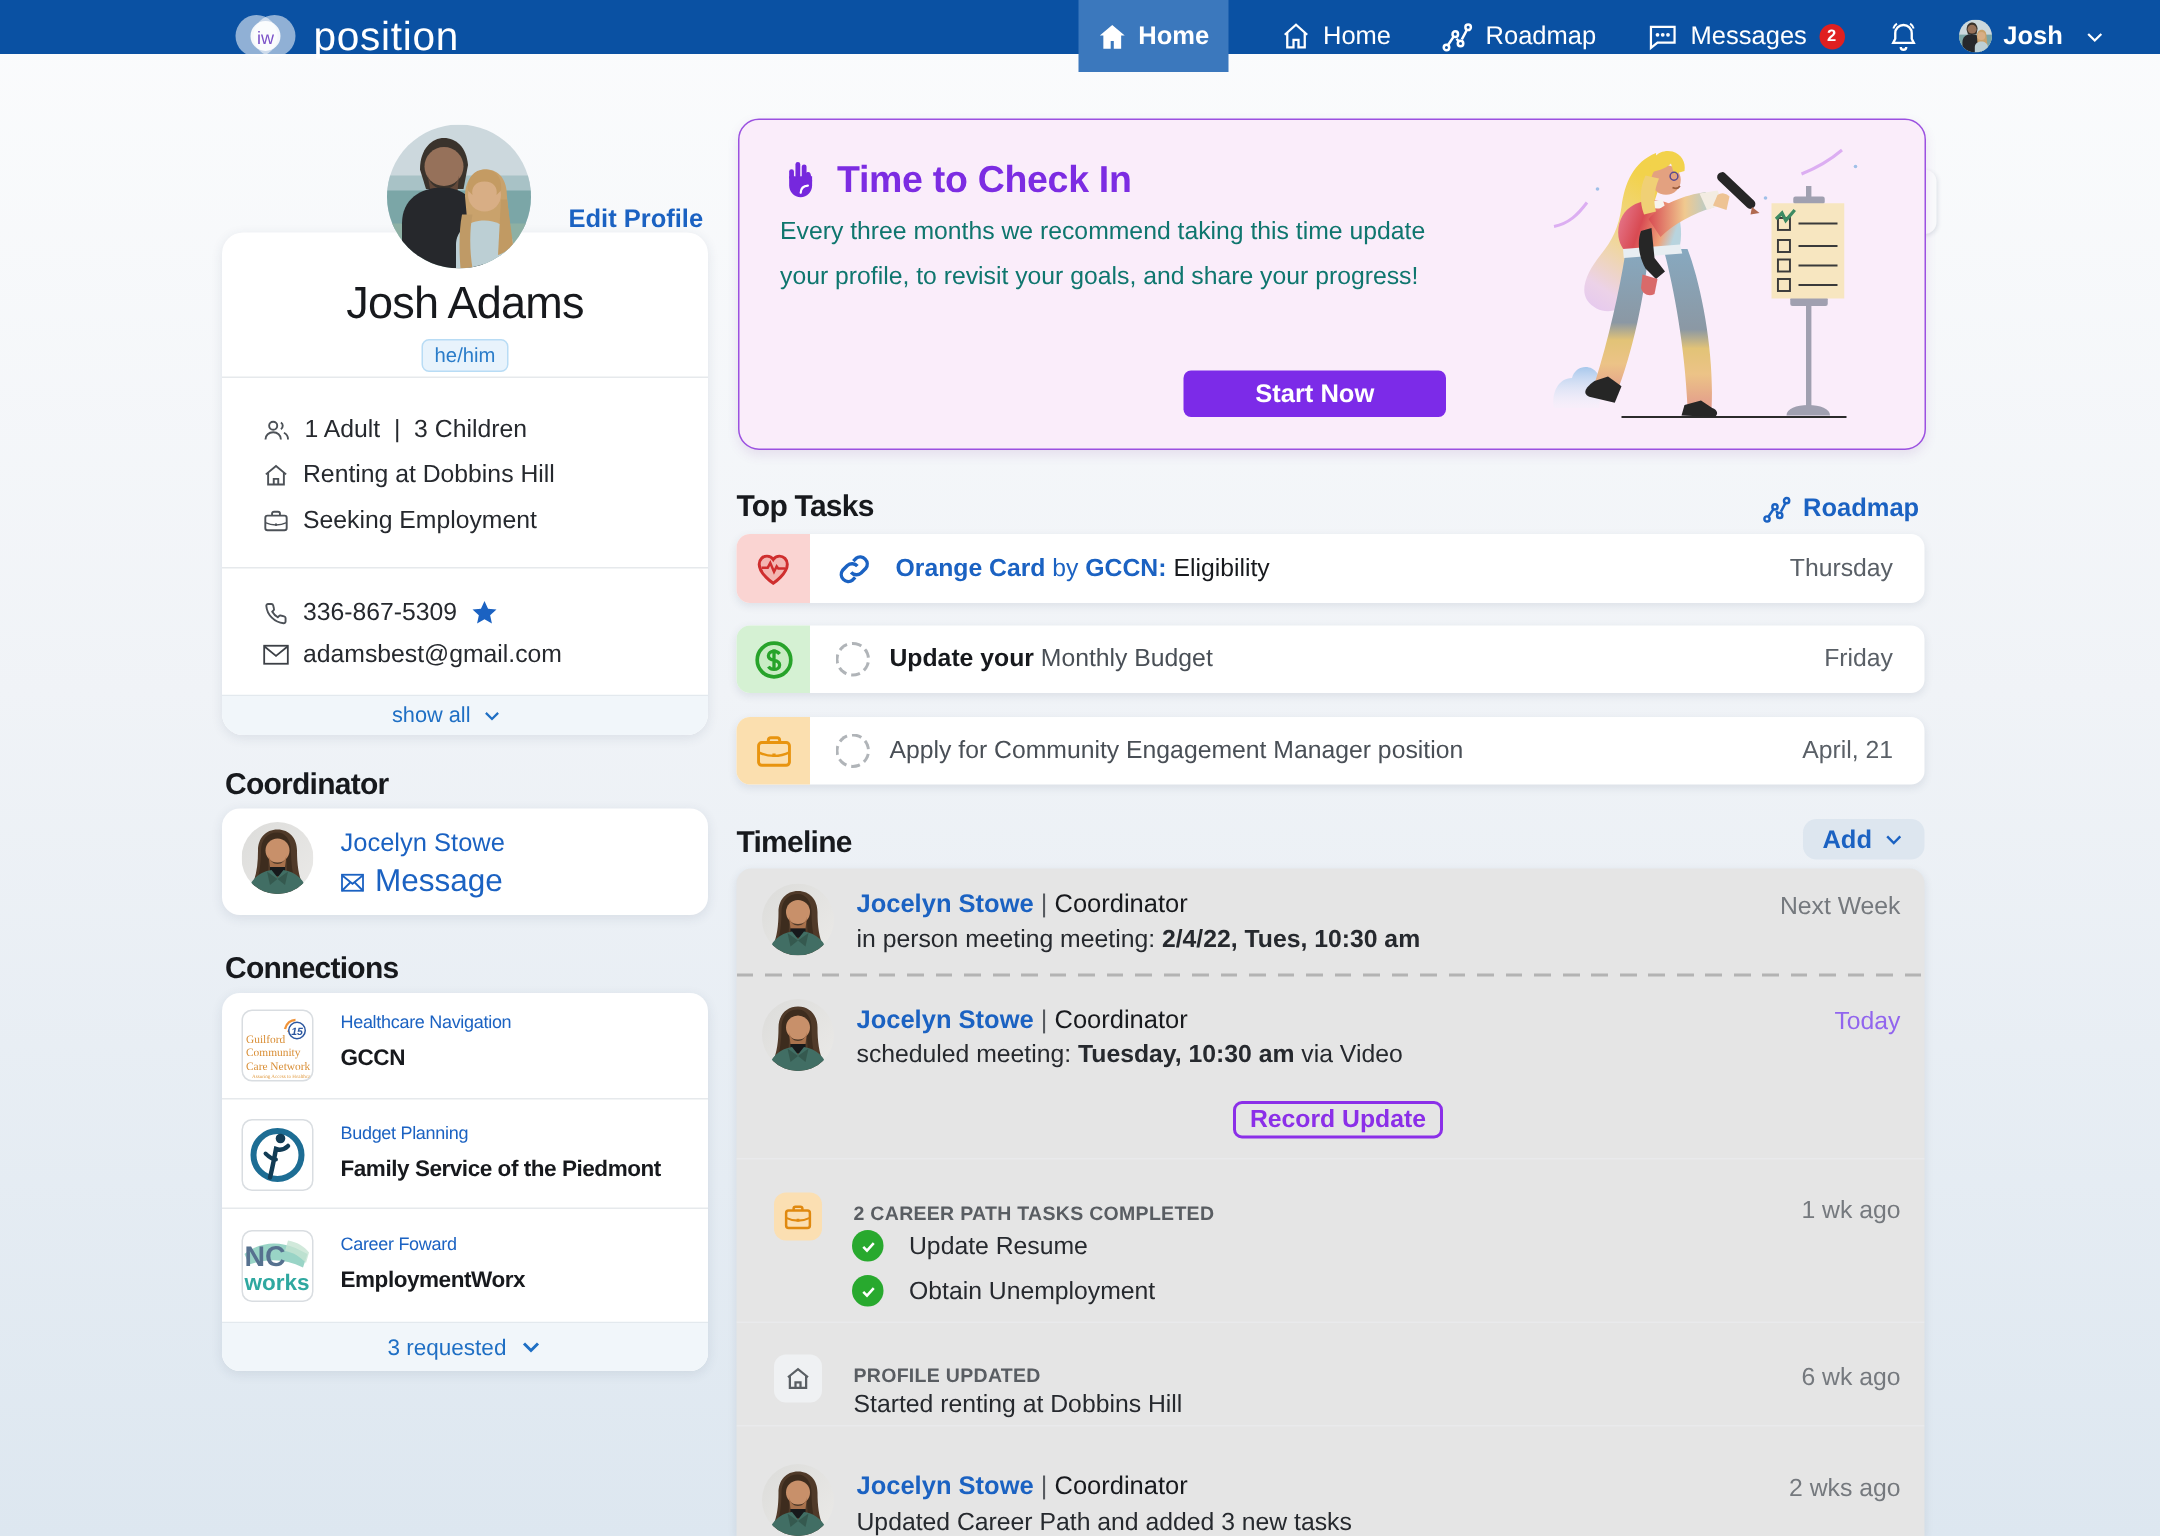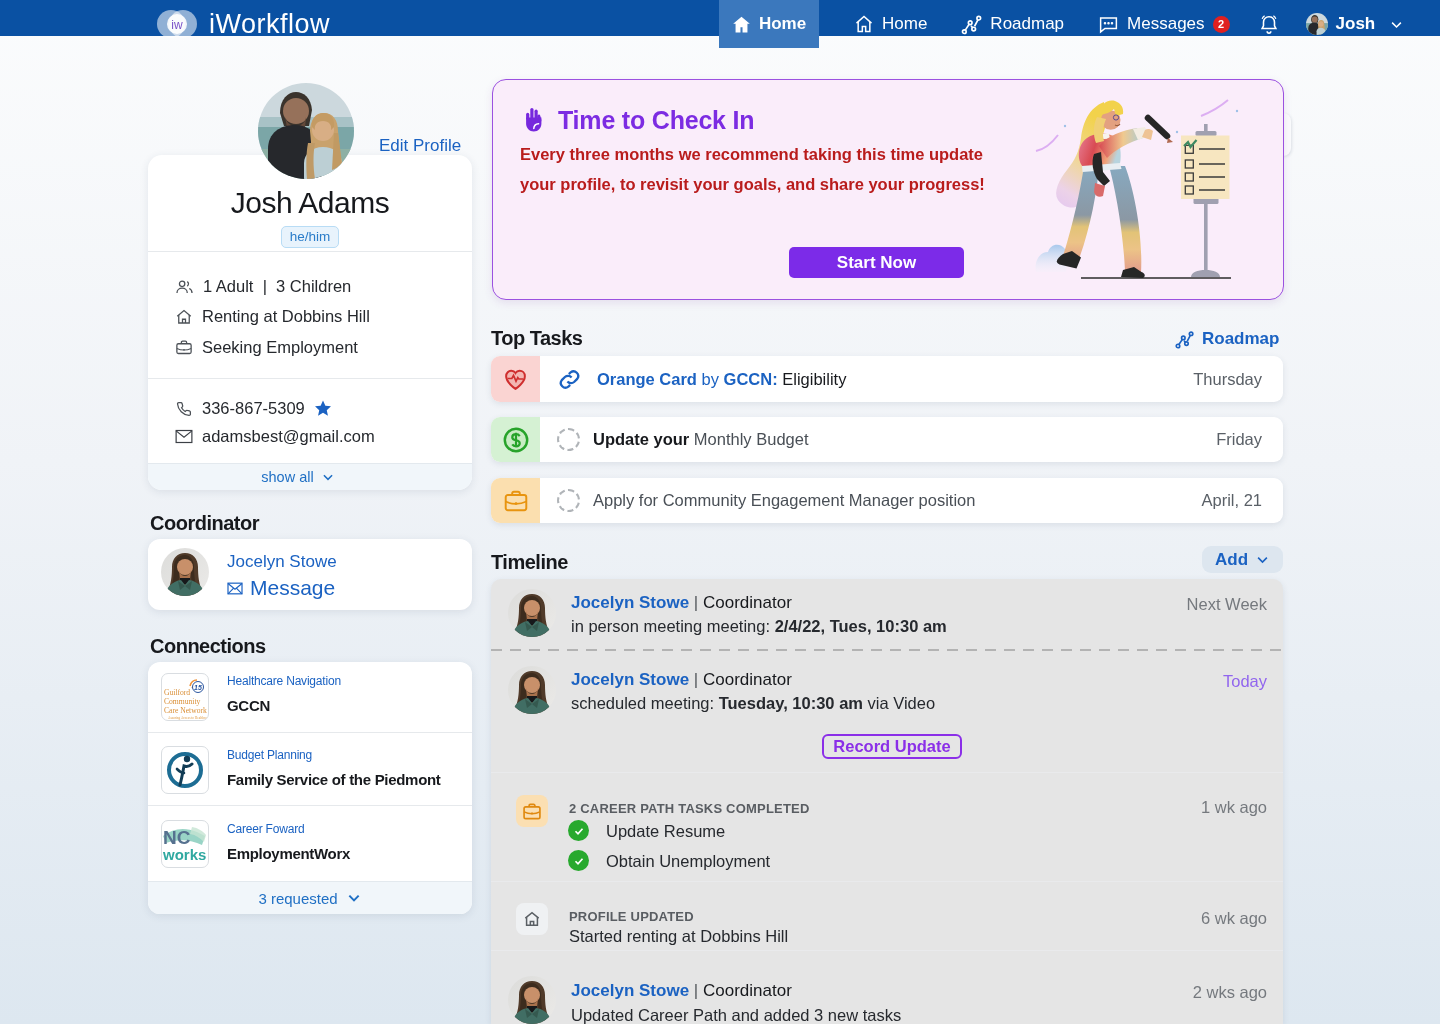--- a/index.html
+++ b/index.html
@@ -16,21 +16,21 @@
 .brand { color:#fff; font-size:27px; font-weight:400; letter-spacing:0.5px; margin-left:7px; }
 .tab-active { position:absolute; left:719px; top:0; width:100px; height:48px; background:#3b78bd; display:flex; align-items:center; justify-content:center; gap:8px; color:#fff; font-weight:700; font-size:17px; }
 .nav { position:absolute; left:845px; top:0; height:48px; display:flex; align-items:center; color:#fff; font-size:17px; }
 .nav .item { display:flex; align-items:center; gap:8px; }
 .badge { background:#e02020; color:#fff; border-radius:50%; width:17px; height:17px; font-size:11px; font-weight:700; display:flex; align-items:center; justify-content:center; }
 
 
 .card { position:absolute; background:#fff; border-radius:14px; box-shadow:0 2px 8px rgba(40,60,90,0.10); }
 .profile-card { left:148px; top:155px; width:324px; height:335px; }
 .avatar-big { position:absolute; left:258px; top:83px; width:96px; height:96px; border-radius:50%; overflow:hidden; z-index:5; }
-.edit-profile { position:absolute; left:379px; top:136px; color:#1b62c2; font-weight:400; font-size:17px; }
+.edit-profile { position:absolute; left:379px; top:136px; color:#1b62c2; font-weight:700; font-size:17px; }
 .pname { position:absolute; top:31px; width:100%; text-align:center; font-size:30px; font-weight:400; color:#17191d; letter-spacing:-0.5px; }
 .pronoun { position:absolute; top:71px; left:0; width:100%; text-align:center; }
 .pronoun span { display:inline-block; background:#e8f3fc; border:1px solid #b8dcf5; color:#2a7cc9; font-size:13.5px; border-radius:5px; padding:2px 8px 3px; }
 .pdiv { position:absolute; left:0; width:100%; border-top:1px solid #e6e9ec; }
 .prow { position:absolute; left:27px; display:flex; align-items:center; gap:9px; font-size:16.5px; color:#26292e; }
 .prow svg { flex:0 0 auto; }
 .pfooter { position:absolute; bottom:0; left:0; width:100%; height:27px; background:#f1f6fa; border-top:1px solid #e3e9ee; border-radius:0 0 14px 14px; display:flex; align-items:center; justify-content:center; gap:7px; color:#1f6fc4; font-size:14.5px; padding-right:24px; }
 
 .sec-h { position:absolute; font-size:20px; font-weight:700; color:#17191d; letter-spacing:-0.5px; }
 
@@ -40,21 +40,21 @@
 .logo-box { position:absolute; left:13px; width:48px; height:48px; border:1px solid #d9dde1; border-radius:7px; background:#fff; overflow:hidden; }
 .conn-title { position:absolute; left:79px; color:#1b62c2; font-size:12px; font-weight:500; letter-spacing:-0.2px; }
 .conn-sub { position:absolute; left:79px; color:#17191d; font-size:15px; font-weight:700; letter-spacing:-0.3px; }
 .conn-div { position:absolute; left:0; width:100%; border-top:1px solid #e6e9ec; }
 .conn-footer { position:absolute; bottom:0; left:0; width:100%; height:33px; background:#f1f6fa; border-top:1px solid #e3e9ee; border-radius:0 0 12px 12px; display:flex; align-items:center; justify-content:center; gap:8px; color:#1f6fc4; font-size:15px; }
 
 
 .banner { position:absolute; left:492px; top:79px; width:792px; height:221px; background:#faedfa; border:1px solid #9b51e0; border-radius:14px; box-shadow:0 3px 8px rgba(120,60,160,0.12); overflow:hidden; }
 .peek { position:absolute; left:1280px; top:113px; width:11px; height:43px; background:#fafbfc; border-radius:0 8px 8px 0; box-shadow:1px 1px 3px rgba(40,60,90,0.12); }
 .banner-title { position:absolute; left:65px; top:26px; color:#7c2ce2; font-size:25px; font-weight:700; letter-spacing:-0.2px; }
-.banner-p { position:absolute; left:27px; top:59px; font-size:16.5px; color:#b91c1c; line-height:30px;font-weight:bold; }
+.banner-p { position:absolute; left:27px; top:59px; font-size:16.5px; color:#0f766e; line-height:30px; }
 .start-btn { position:absolute; left:296px; top:167px; width:175px; height:31px; background:#7c2be8; color:#fff; border-radius:5px; font-size:17px; font-weight:700; display:flex; align-items:center; justify-content:center; }
 
 
 .tt-h { left:491px; top:327px; }
 .roadmap-link { position:absolute; left:1175px; top:329px; display:flex; gap:8px; align-items:center; color:#1b62c2; font-weight:700; font-size:17px; }
 .task { position:absolute; left:491px; width:792px; background:#fff; border-radius:9px; box-shadow:0 2px 6px rgba(40,60,90,0.10); display:flex; align-items:center; }
 .task-ico { width:49px; align-self:stretch; border-radius:9px 0 0 9px; display:flex; align-items:center; justify-content:center; }
 .dashed-c { width:23px; height:23px; border:2px dashed #b0b4b8; border-radius:50%; margin-left:17px; }
 .task-text { margin-left:13px; font-size:16.5px; color:#494f56; }
 .task-date { position:absolute; right:21px; font-size:16.5px; color:#5a6067; }
@@ -79,21 +79,21 @@
 <body>
 
 <div class="header">
   <div class="logo-wrap">
     <svg width="50" height="40" viewBox="0 0 50 40">
       <ellipse cx="19" cy="20" rx="14" ry="14" fill="#ffffff" opacity="0.55"></ellipse>
       <ellipse cx="31" cy="20" rx="14" ry="14" fill="#ffffff" opacity="0.55"></ellipse>
       <circle cx="25" cy="20" r="10" fill="#ffffff" opacity="0.9"></circle>
       <text x="25" y="25" font-size="12" fill="#7b52c8" text-anchor="middle" font-family="Liberation Sans">iw</text>
     </svg>
-    <div class="brand">iWorkflow</div>
+    <div class="brand">position</div>
   </div>
   <div class="tab-active">
     <svg width="19" height="19" viewBox="0 0 24 24" fill="#fff">
         <path d="M12 2.1 1.5 11h3v11h6.2v-6.5h2.6V22h6.2V11h3z"></path>
       </svg>
     Home
   </div>
   <div class="nav">
     <div class="item" style="margin-left:9px;">
       <svg width="20" height="20" viewBox="0 0 24 24" fill="none" stroke="#fff" stroke-width="1.8">

